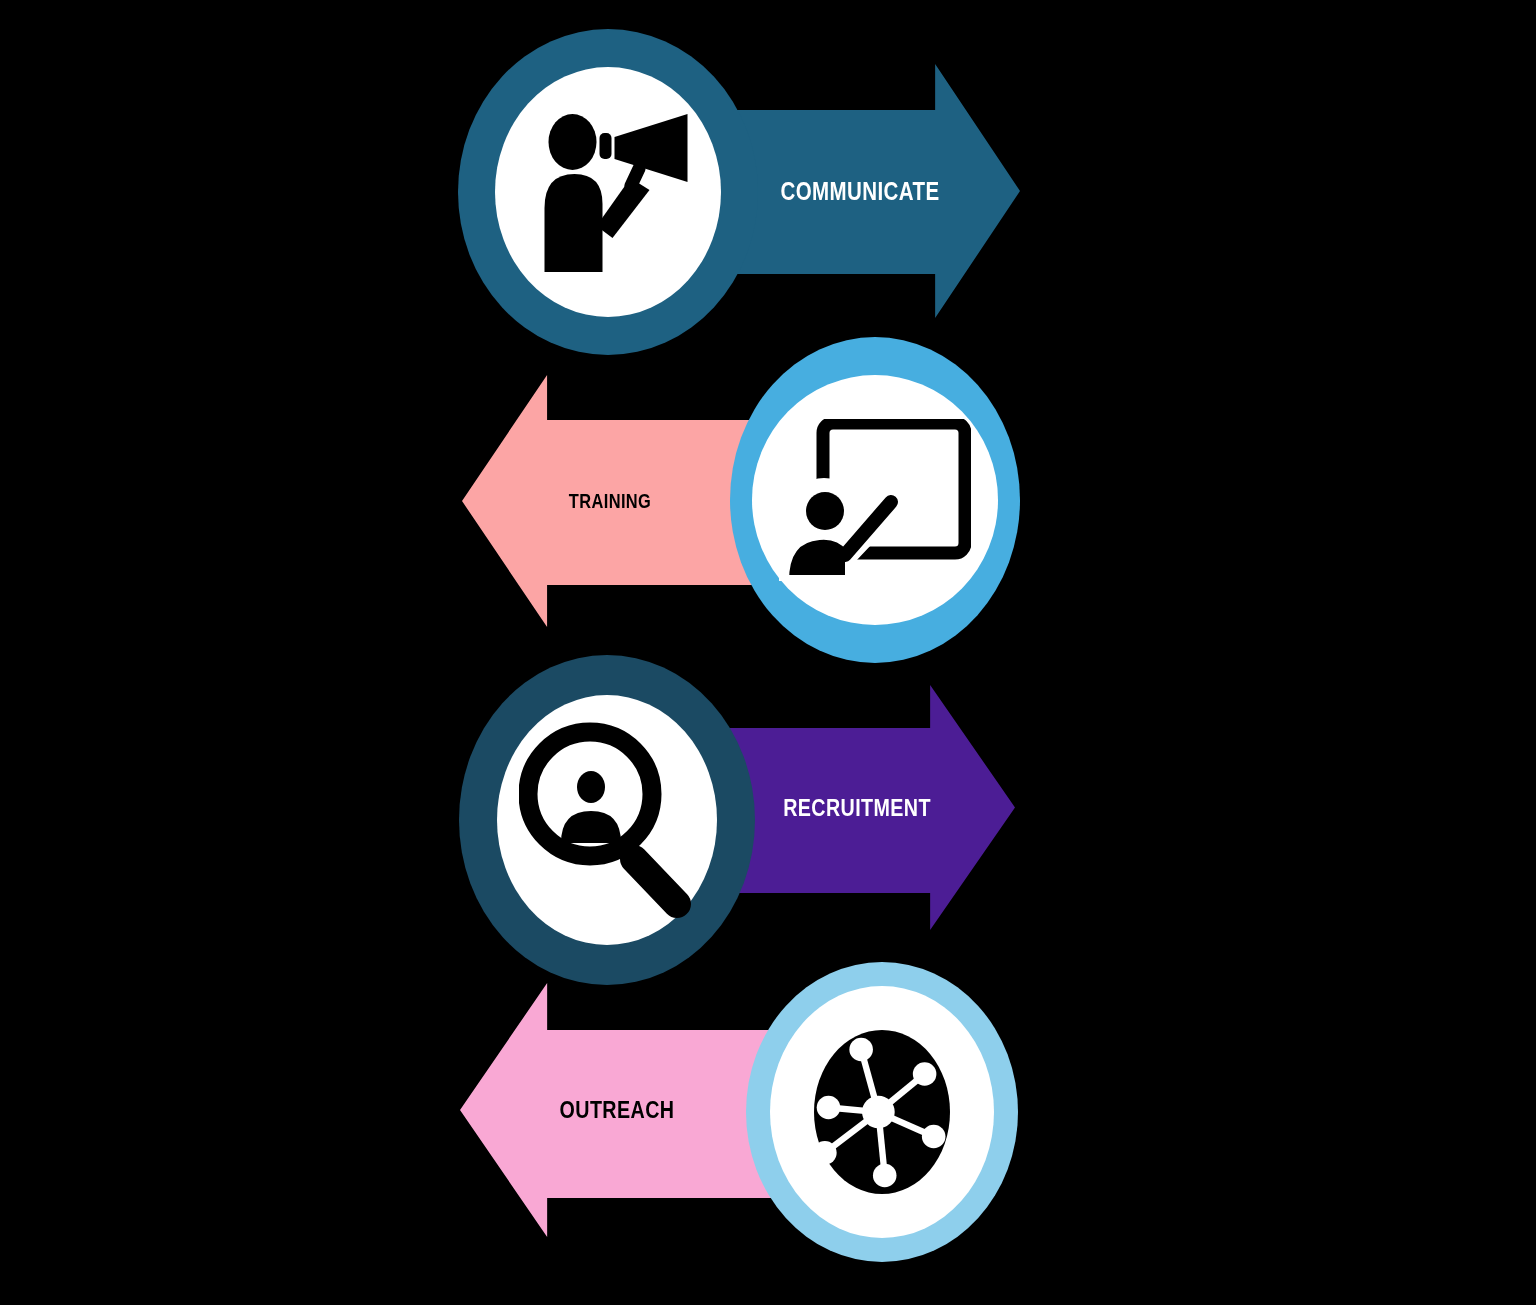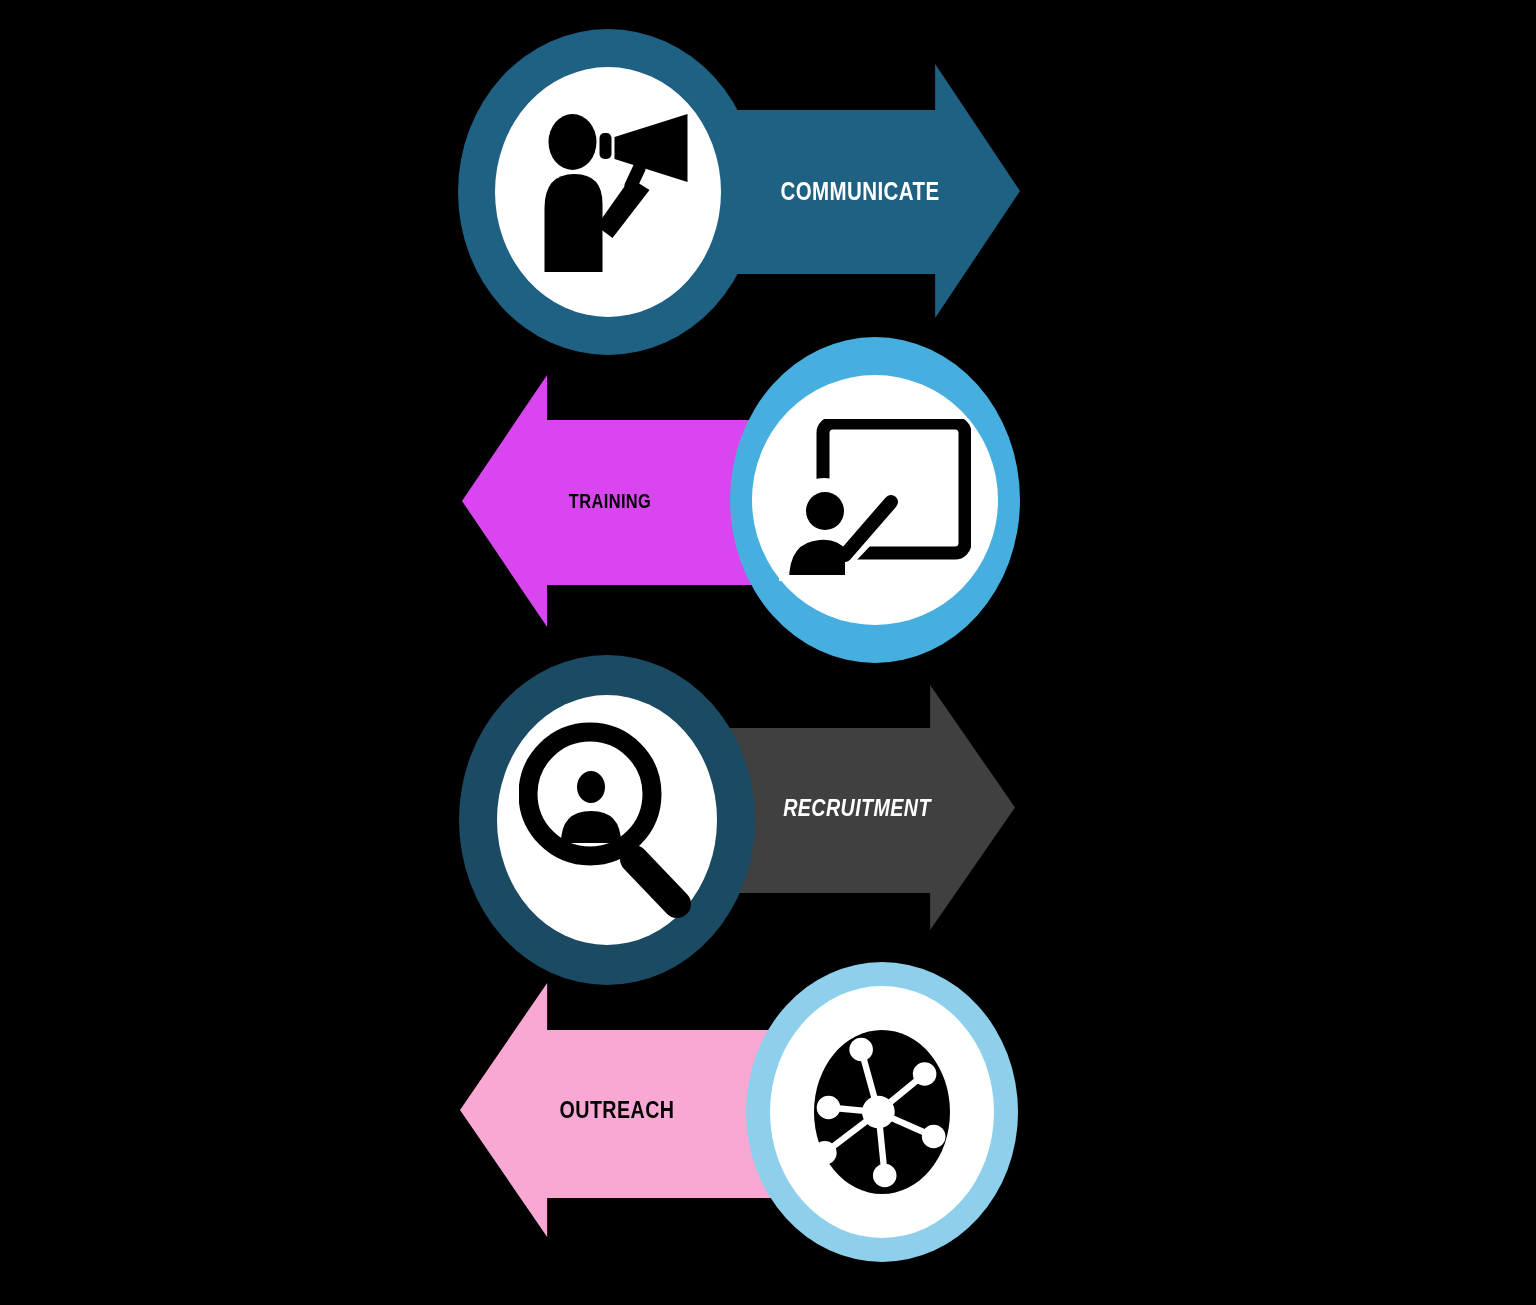--- a/index.html
+++ b/index.html
@@ -77,39 +77,39 @@
           <path d="M52 114 L86 66 L105 78 L68 126 Z" fill="currentColor"></path>
           <rect x="55" y="21" width="12" height="26" rx="5" fill="currentColor"></rect>
           <path d="M70 25 L143 2 V70 L70 47 Z" fill="currentColor"></path>
           <rect x="84" y="50" width="13" height="30" rx="5" transform="rotate(25 90 65)" fill="currentColor"></rect>
         </svg>
       </div>
     </div>
   </div>
 
   <div class="item2">
-    <div class="arrow" style="background: #d946ef;">
+    <div class="arrow" style="background: #fca5a5;">
       <span class="label" style="color: rgb(0, 0, 0);">TRAINING</span>
     </div>
     <div class="badge" style="background: rgb(71, 174, 224);">
       <div class="badge-inner" style="background: rgb(255, 255, 255);">
         <svg viewBox="0 0 192 162" style="color: rgb(0, 0, 0);">
           <rect x="44" y="4" width="142" height="130" rx="10" fill="none" stroke="currentColor" stroke-width="13"></rect>
           <circle cx="45" cy="90" r="31" fill="#FFFFFF"></circle>
           <line x1="62" y1="133" x2="112" y2="80" stroke-width="34" stroke-linecap="round" stroke="#FFFFFF"></line>
           <path d="M4 162 Q4 118 40 115 Q62 113 72 128 L72 162 Z" fill="currentColor" stroke-width="12" stroke="#FFFFFF"></path>
           <circle cx="46" cy="92" r="19" fill="currentColor"></circle>
           <line x1="66" y1="136" x2="112" y2="83" stroke="currentColor" stroke-width="14" stroke-linecap="round"></line>
         </svg>
       </div>
     </div>
   </div>
 
   <div class="item3">
-    <div class="arrow" style="background: #404040; font-style: italic;">
+    <div class="arrow" style="background: #4c1d95;">
       <span class="label" style="color: rgb(255, 255, 255);">RECRUITMENT</span>
     </div>
     <div class="badge" style="background: rgb(27, 74, 99);">
       <div class="badge-inner" style="background: rgb(255, 255, 255);">
         <svg viewBox="0 0 176 198" style="color: rgb(0, 0, 0);">
           <circle cx="71" cy="73" r="62" fill="none" stroke="currentColor" stroke-width="19"></circle>
           <ellipse cx="72" cy="66" rx="14" ry="16" fill="currentColor"></ellipse>
           <path d="M42 122 Q42 90 72 90 Q102 90 102 122 Z" fill="currentColor"></path>
           <line x1="115" y1="138" x2="158" y2="183" stroke="currentColor" stroke-width="28" stroke-linecap="round"></line>
         </svg>

